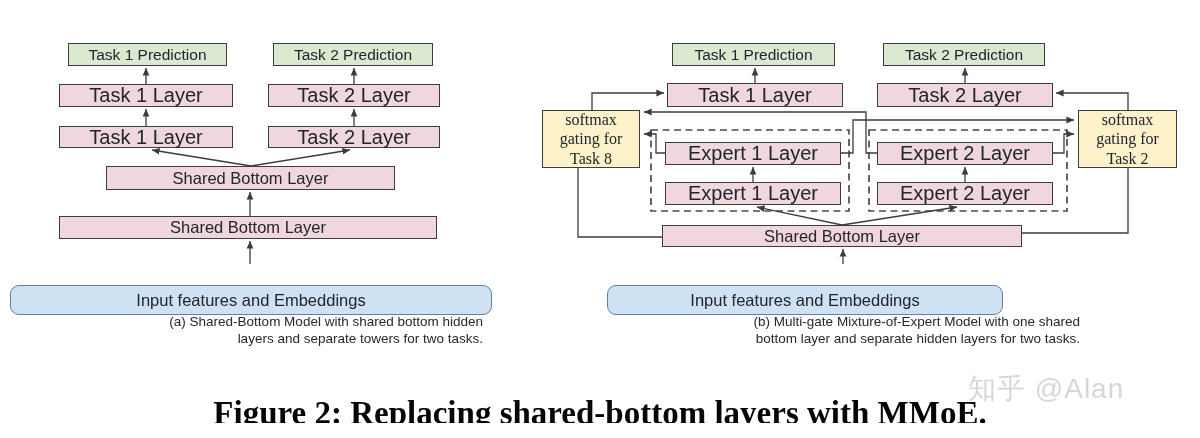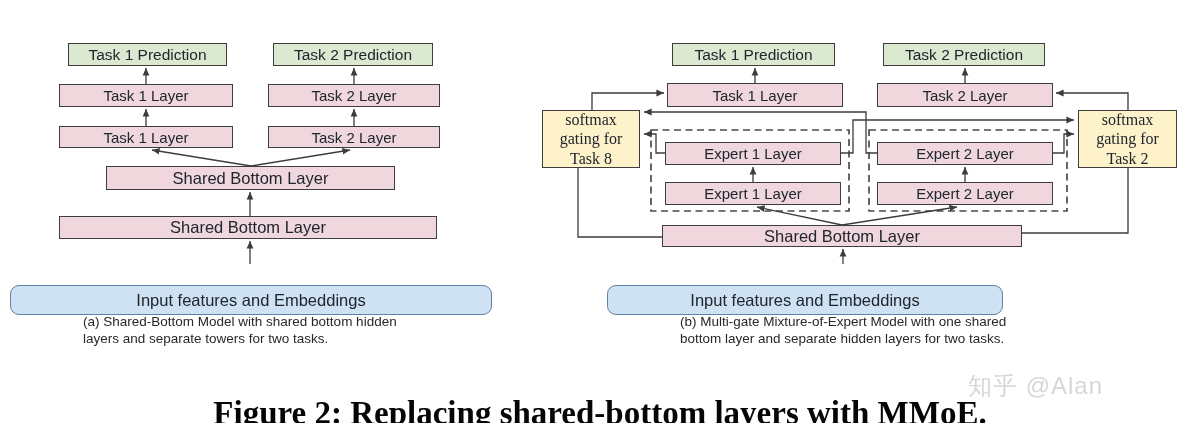--- a/index.html
+++ b/index.html
@@ -1,31 +1,31 @@
 <!DOCTYPE html>
 <html style="--prediction_fill: #dbe9d1; --layer_fill: #f0d6dd; --gate_fill: #fdf2ca; --input_fill: #cfe2f3; --input_border: #5f82a8; --wire_color: #3c3c3c; --watermark_color: #d7d7d7;"><head>
 <meta charset="utf-8">
 <style>
   html,body{margin:0;padding:0;background:#ffffff;}
   #canvas{position:relative;width:1200px;height:423px;background:#ffffff;overflow:hidden;
           font-family:"Liberation Sans", sans-serif;}
   #wires{position:absolute;left:0;top:0;width:1200px;height:438px;}
   .bx{position:absolute;box-sizing:border-box;border:1.4px solid #3d3d3d;
       display:flex;align-items:center;justify-content:center;
-      font-size:15px;color:#20262e;white-space:nowrap;z-index:2;}
+      font-size:20px;color:#20262e;white-space:nowrap;z-index:2;}
   .green{background:var(--prediction_fill);}
   .pink{background:var(--layer_fill);}
   .yellow{background:var(--gate_fill);flex-direction:column;font-size:16px;line-height:1.22;font-family:Liberation Serif, serif;}
   .blue{background:var(--input_fill);border:1.4px solid var(--input_border);border-radius:9px;font-size:16.5px;margin-top:21px;}
   .gate-line{display:block;}
-  .panel-caption{position:absolute;width:400px;text-align:left;font-size:13.5px;
+  .panel-caption{position:absolute;width:400px;text-align:right;font-size:13.5px;
                  line-height:1.28;color:#282828;z-index:2;}
   .figure-caption{position:absolute;left:0;top:395px;width:1200px;text-align:center;
                   font-family:"Liberation Serif", serif;font-weight:bold;font-size:33px;color:#050505;z-index:2;}
-  .watermark{position:absolute;left:968px;top:370px;font-size:24px;color:var(--watermark_color);
+  .watermark{position:absolute;left:968px;top:370px;font-size:28px;color:var(--watermark_color);
              letter-spacing:1px;z-index:1;}
 </style>
 </head>
 <body>
 
 <div id="canvas">
 
   <svg id="wires" viewBox="0 0 1200 438" xmlns="http://www.w3.org/2000/svg">
     <defs>
       <marker id="ah" viewBox="0 0 10 10" refX="9" refY="5" markerWidth="6.5" markerHeight="6.5" orient="auto-start-reverse">

